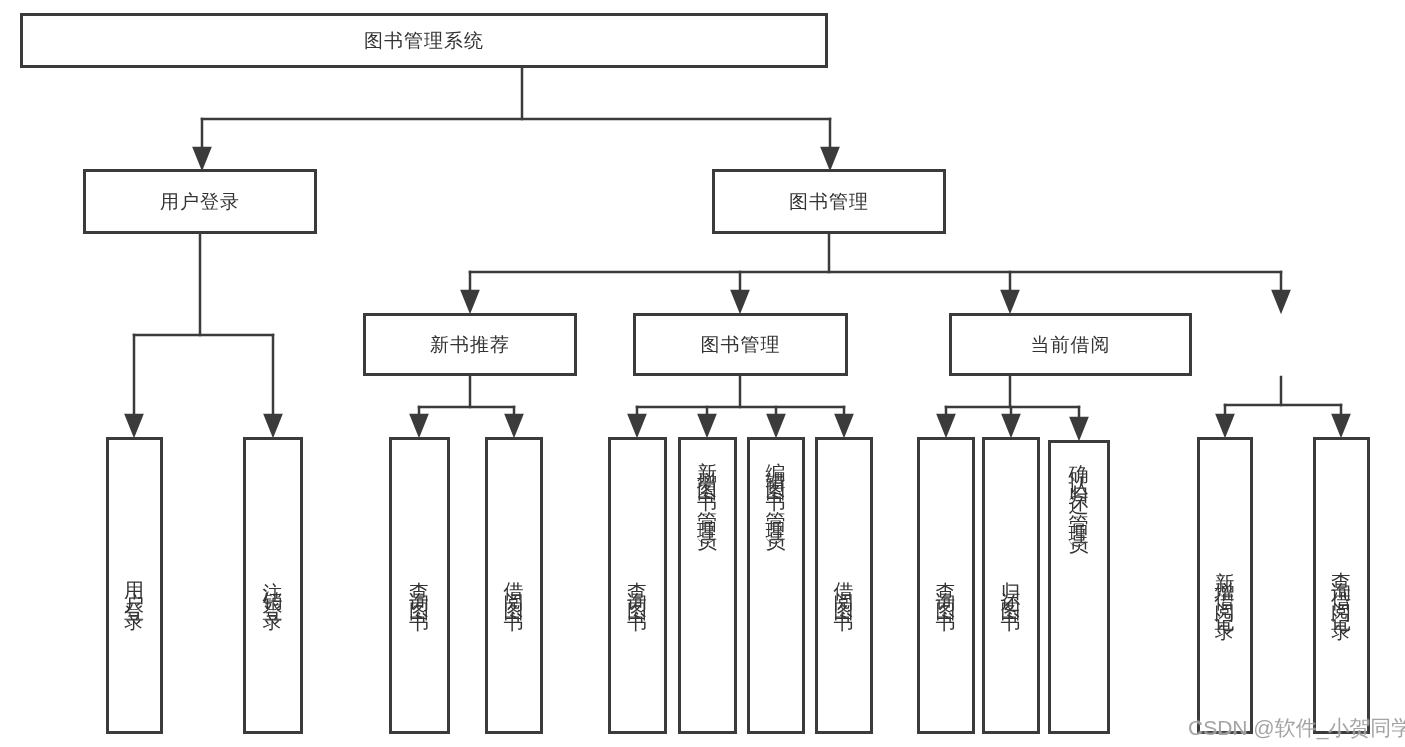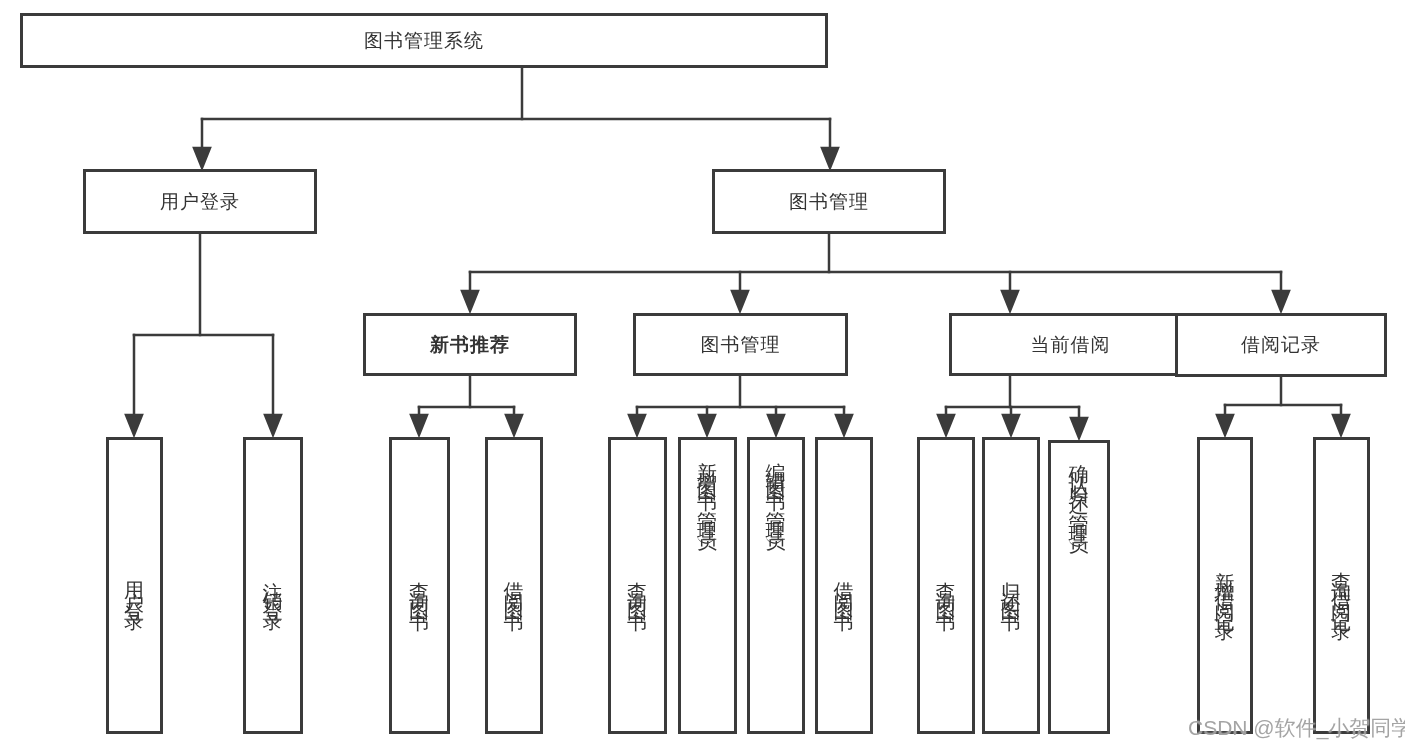--- a/index.html
+++ b/index.html
@@ -136,24 +136,23 @@
         <polygon points="1333,415 1349,415 1341,435"></polygon>
       </g>
     </g>
   </svg>
 
   <div class="box hbox" style="left:20px; top:13px; width:808px; height:55px;">图书管理系统</div>
 
   <div class="box hbox" style="left:83px; top:169px; width:234px; height:65px;">用户登录</div>
   <div class="box hbox" style="left:712px; top:169px; width:234px; height:65px;">图书管理</div>
 
-  <div class="box hbox" style="left:363px; top:313px; width:214px; height:63px;font-weight:bold;">新书推荐</div>
+  <div class="box hbox" style="left:363px; top:313px; width:214px; height:63px;">新书推荐</div>
   <div class="box hbox" style="left:633px; top:313px; width:215px; height:63px;">图书管理</div>
   <div class="box hbox" style="left:949px; top:313px; width:243px; height:63px;">当前借阅</div>
-  <div class="box hbox" style="left:1175px; top:313px; width:212px; height:64px;">借阅记录</div>
 
   <div class="box vbox" style="left:106px; top:437px; width:57px; height:297px;">用户登录</div>
   <div class="box vbox" style="left:243px; top:437px; width:60px; height:297px;">注销登录</div>
 
   <div class="box vbox" style="left:389px; top:437px; width:61px; height:297px;">查询图书</div>
   <div class="box vbox" style="left:485px; top:437px; width:58px; height:297px;">借阅图书</div>
 
   <div class="box vbox" style="left:608px; top:437px; width:59px; height:297px;">查询图书</div>
   <div class="box vbox tall" style="left:678px; top:437px; width:59px; height:297px;">新增图书（管理员）</div>
   <div class="box vbox tall" style="left:747px; top:437px; width:58px; height:297px;">编辑图书（管理员）</div>

